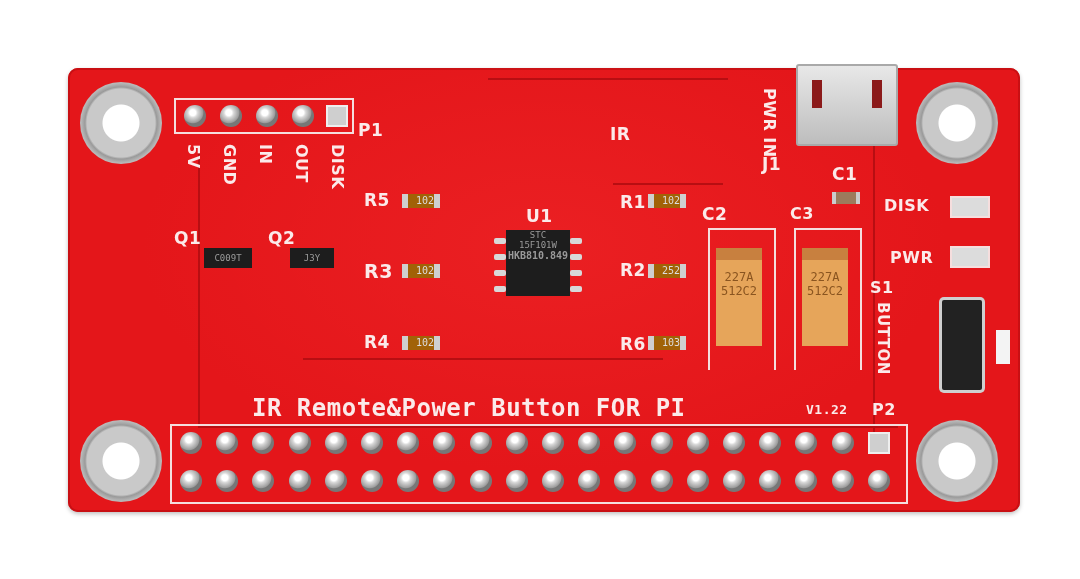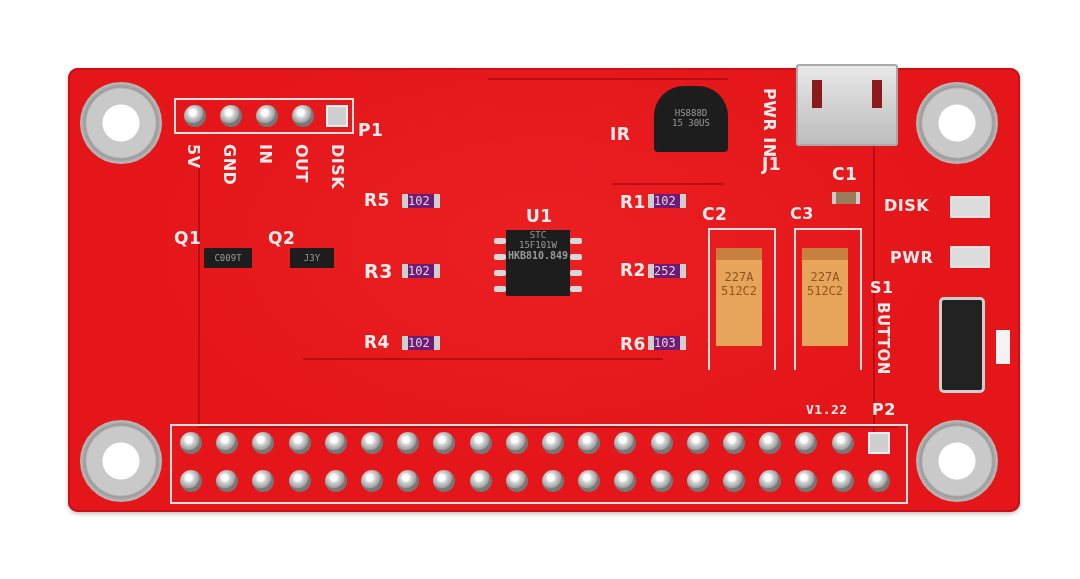--- a/index.html
+++ b/index.html
@@ -10,22 +10,22 @@
        background:radial-gradient(ellipse at 50% 40%, rgba(255,60,60,.25), rgba(0,0,0,0) 60%);}
   .silk{position:absolute;color:#fbeaea;font-weight:bold;font-family:"DejaVu Sans","Liberation Sans",sans-serif;letter-spacing:.5px;}
   .silk.mono{font-family:"DejaVu Sans Mono","Liberation Mono",monospace;}
   .vert{writing-mode:vertical-rl;transform:none;}
   .hole{position:absolute;width:82px;height:82px;border-radius:50%;
         background:radial-gradient(circle,#ffffff 0 18px,#c9c9c9 19px 34px,#9a9a9a 36px,#b8b8b8 40px);}
   .pin{position:absolute;width:22px;height:22px;border-radius:50%;
        background:radial-gradient(circle at 40% 35%,#ffffff 0 3px,#d7d7d7 5px,#9d9d9d 10px,#777 11px);}
   .header-box{position:absolute;border:2px solid #f5dede;}
   .pad-sq{position:absolute;width:18px;height:18px;background:#cfcfcf;border:2px solid #eee;}
-  .smd{position:absolute;height:14px;width:26px;background:#701a75;border-left:6px solid #cfcfcf;border-right:6px solid #cfcfcf;
-       color:#ddd;font-size:12px;line-height:14px;text-align:left;}
+  .smd{position:absolute;height:14px;width:26px;background:#a16207;border-left:6px solid #cfcfcf;border-right:6px solid #cfcfcf;
+       color:#ddd;font-size:10px;line-height:14px;text-align:right;}
   .outline{position:absolute;border:2px solid #f5dede;}
   .chip{position:absolute;background:#1d1d1d;color:#9a9a9a;font-size:9px;text-align:center;}
   .lead{position:absolute;width:12px;height:6px;background:#d8d8d8;border-radius:2px;}
   .cap{position:absolute;width:46px;height:98px;background:#e6a55a;color:#8a5520;font-size:12px;text-align:center;}
   .cap::before{content:"";position:absolute;left:0;right:0;top:0;height:12px;background:#c8803f;}
   .trace{position:absolute;border-color:#b80e12;border-style:solid;border-width:0;}
 </style>
 </head>
 <body>
 
@@ -84,24 +84,20 @@
   <div class="lead" style="left:502px;top:218px;"></div>
 
   <span class="silk" style="left:552px;top:124px;font-size:17px;">R1</span>
   <div class="smd" style="left:580px;top:126px;">102</div>
   <span class="silk" style="left:552px;top:192px;font-size:17px;">R2</span>
   <div class="smd" style="left:580px;top:196px;">252</div>
   <span class="silk" style="left:552px;top:266px;font-size:17px;">R6</span>
   <div class="smd" style="left:580px;top:268px;">103</div>
 
   <span class="silk" style="left:542px;top:56px;font-size:17px;">IR</span>
-  <div class="chip" style="left:586px;top:18px;width:74px;height:66px;border-radius:30px 30px 4px 4px;">
-    <div style="margin-top:22px;">HS888D</div>
-    <div>15 30US</div>
-  </div>
 
   <span class="silk vert" style="left:692px;top:20px;font-size:16px;">PWR IN</span>
   <div style="position:absolute;left:728px;top:-4px;width:98px;height:78px;background:linear-gradient(#e8e8e8,#bdbdbd);border:2px solid #a9a9a9;border-radius:3px;">
     <div style="position:absolute;left:14px;top:14px;width:10px;height:28px;background:#8b1a1a;"></div>
     <div style="position:absolute;right:14px;top:14px;width:10px;height:28px;background:#8b1a1a;"></div>
   </div>
   <span class="silk" style="left:694px;top:86px;font-size:17px;">J1</span>
 
   <span class="silk" style="left:764px;top:96px;font-size:17px;">C1</span>
   <div style="position:absolute;left:764px;top:124px;width:20px;height:12px;background:#9c7b5c;border-left:4px solid #ccc;border-right:4px solid #ccc;"></div>
@@ -123,20 +119,21 @@
   <div style="position:absolute;left:882px;top:128px;width:36px;height:18px;background:#dcdcdc;border:2px solid #f5dede;"></div>
   <span class="silk" style="left:822px;top:180px;font-size:16px;text-align:center;">PWR</span>
   <div style="position:absolute;left:882px;top:178px;width:36px;height:18px;background:#dcdcdc;border:2px solid #f5dede;"></div>
 
   <span class="silk" style="left:802px;top:210px;font-size:16px;">S1</span>
   <span class="silk vert" style="left:806px;top:234px;font-size:15px;">BUTTON</span>
   <div style="position:absolute;left:874px;top:232px;width:40px;height:90px;background:#222;border-radius:2px;box-shadow:0 0 0 3px #cfcfcf;"></div>
   <div style="position:absolute;left:928px;top:262px;width:14px;height:34px;background:#f3f3f3;"></div>
   <span class="silk" style="left:804px;top:332px;font-size:16px;">P2</span>
 
+  <span class="silk mono" style="left:184px;top:326px;font-size:24px;">IR Remote&amp;Power Button FOR PI</span>
   <span class="silk mono" style="left:738px;top:334px;font-size:13px;">V1.22</span>
 
   <div class="header-box" style="left:102px;top:356px;width:734px;height:76px;"></div>
   <div id="gpio" style="position:absolute;left:112px;top:364px;width:720px;height:64px;">
       <div class="pin" style="left: 0px; top: 0px;"></div>
       <div class="pin" style="left: 36.2px; top: 0px;"></div>
       <div class="pin" style="left: 72.4px; top: 0px;"></div>
       <div class="pin" style="left: 108.6px; top: 0px;"></div>
       <div class="pin" style="left: 144.8px; top: 0px;"></div>
       <div class="pin" style="left: 181px; top: 0px;"></div>

